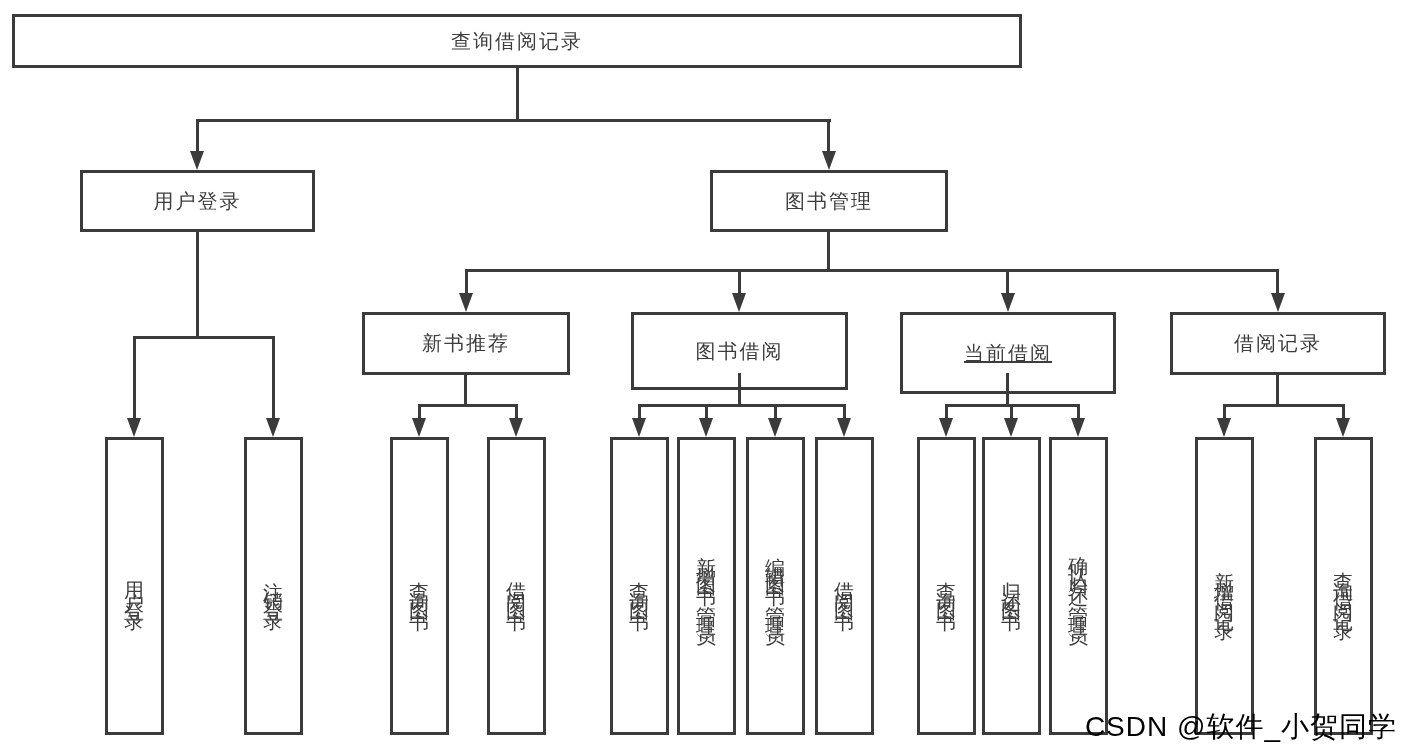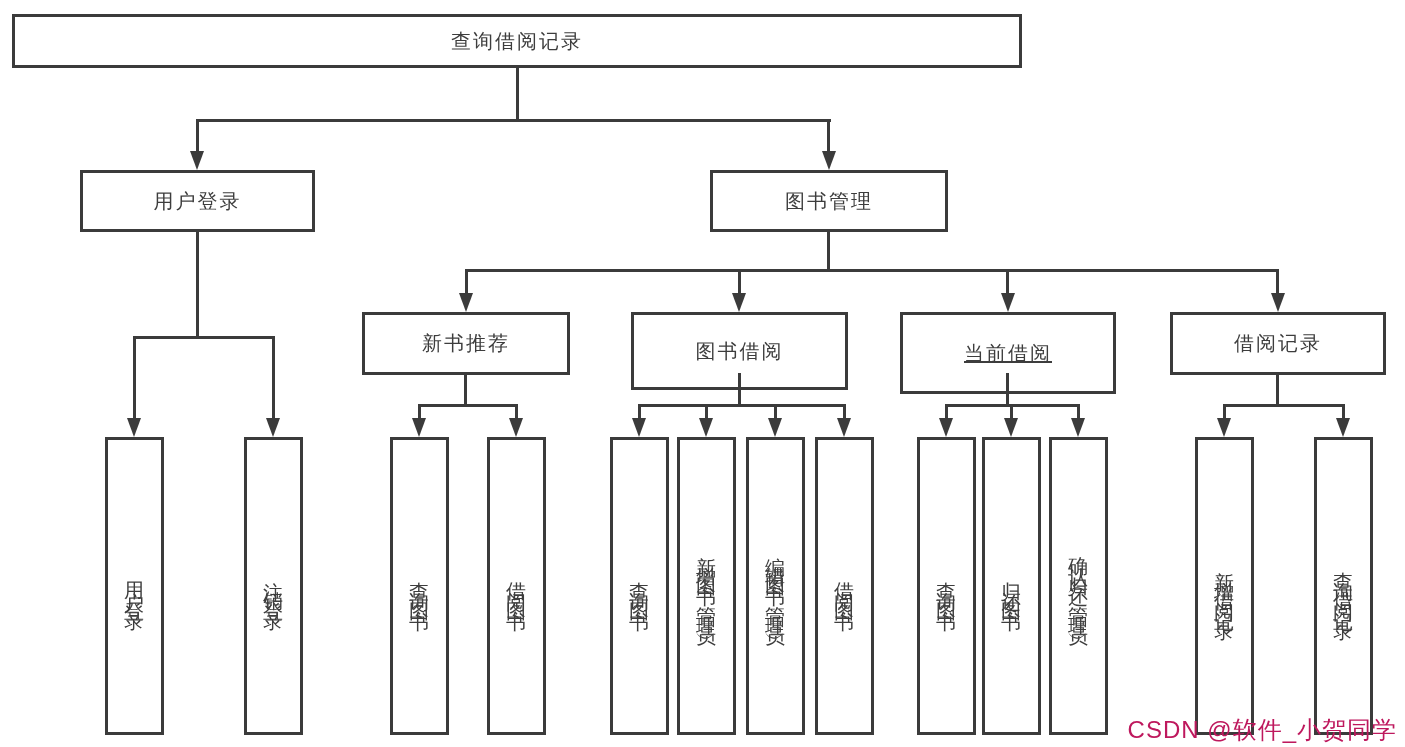--- a/index.html
+++ b/index.html
@@ -24,21 +24,21 @@
   }
   .hline { position:absolute; height:3px; background:#3b3b3b; }
   .vline { position:absolute; width:3px;  background:#3b3b3b; }
   .arrow {
     position:absolute; width:0; height:0;
     border-left:7px solid transparent; border-right:7px solid transparent;
     border-top:19px solid #3b3b3b;
   }
   .watermark {
     position:absolute; right:8px; bottom:1px;
-    font-size:24px; color:#be185d; letter-spacing:1px; z-index:5;
+    font-size:28px; color:#000000; letter-spacing:1px; z-index:5;
   }
 </style>
 </head>
 <body>
 
 <div class="canvas">
 
   <div class="hbox" style="left:12px; top:14px; width:1010px; height:54px;">
     <span>查询借阅记录</span>
   </div>

